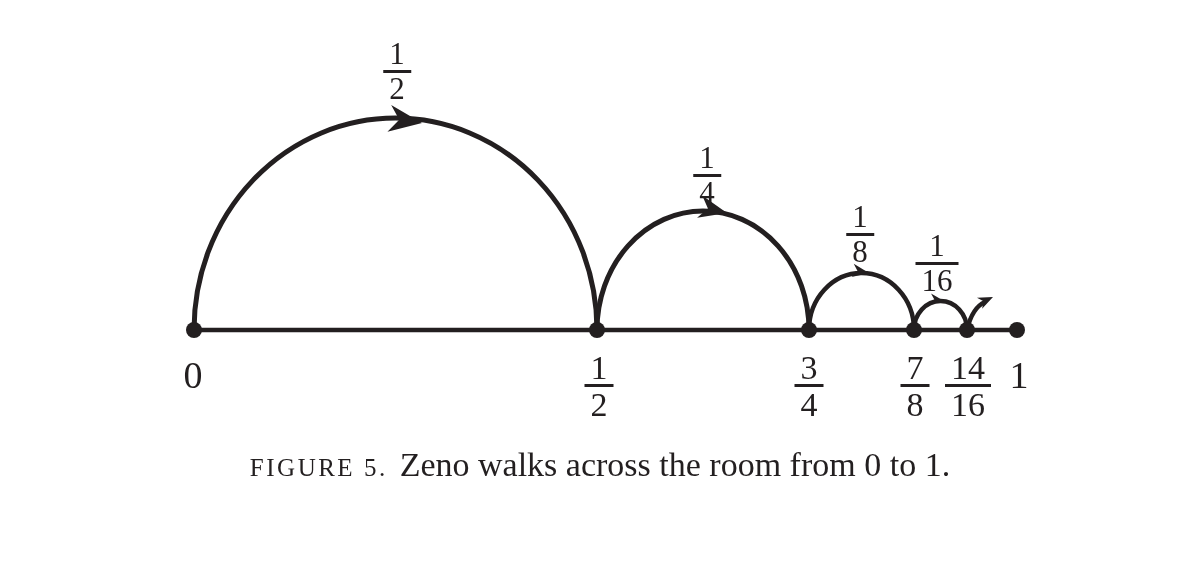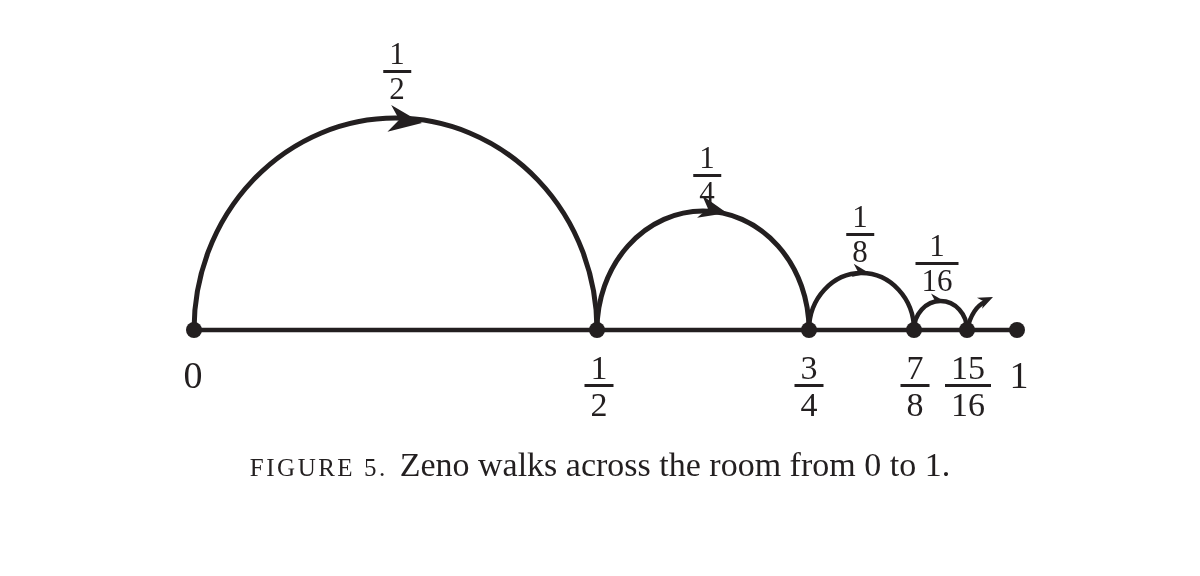--- a/index.html
+++ b/index.html
@@ -110,21 +110,21 @@
   </div>
   <div class="frac frac-bottom" style="left:809px; top:352px">
     <span class="num">3</span>
     <span class="den">4</span>
   </div>
   <div class="frac frac-bottom" style="left:915px; top:352px">
     <span class="num">7</span>
     <span class="den">8</span>
   </div>
   <div class="frac frac-bottom" style="left:968px; top:352px">
-    <span class="num">15</span>
+    <span class="num">14</span>
     <span class="den">16</span>
   </div>
 
   <div class="tick-single" style="left:1019px; top:356px">1</div>
 
   <div class="caption">
     <span class="cap-label">FIGURE 5.</span><span class="cap-text">Zeno walks across the room from 0 to 1.</span>
   </div>
 
 </div>

